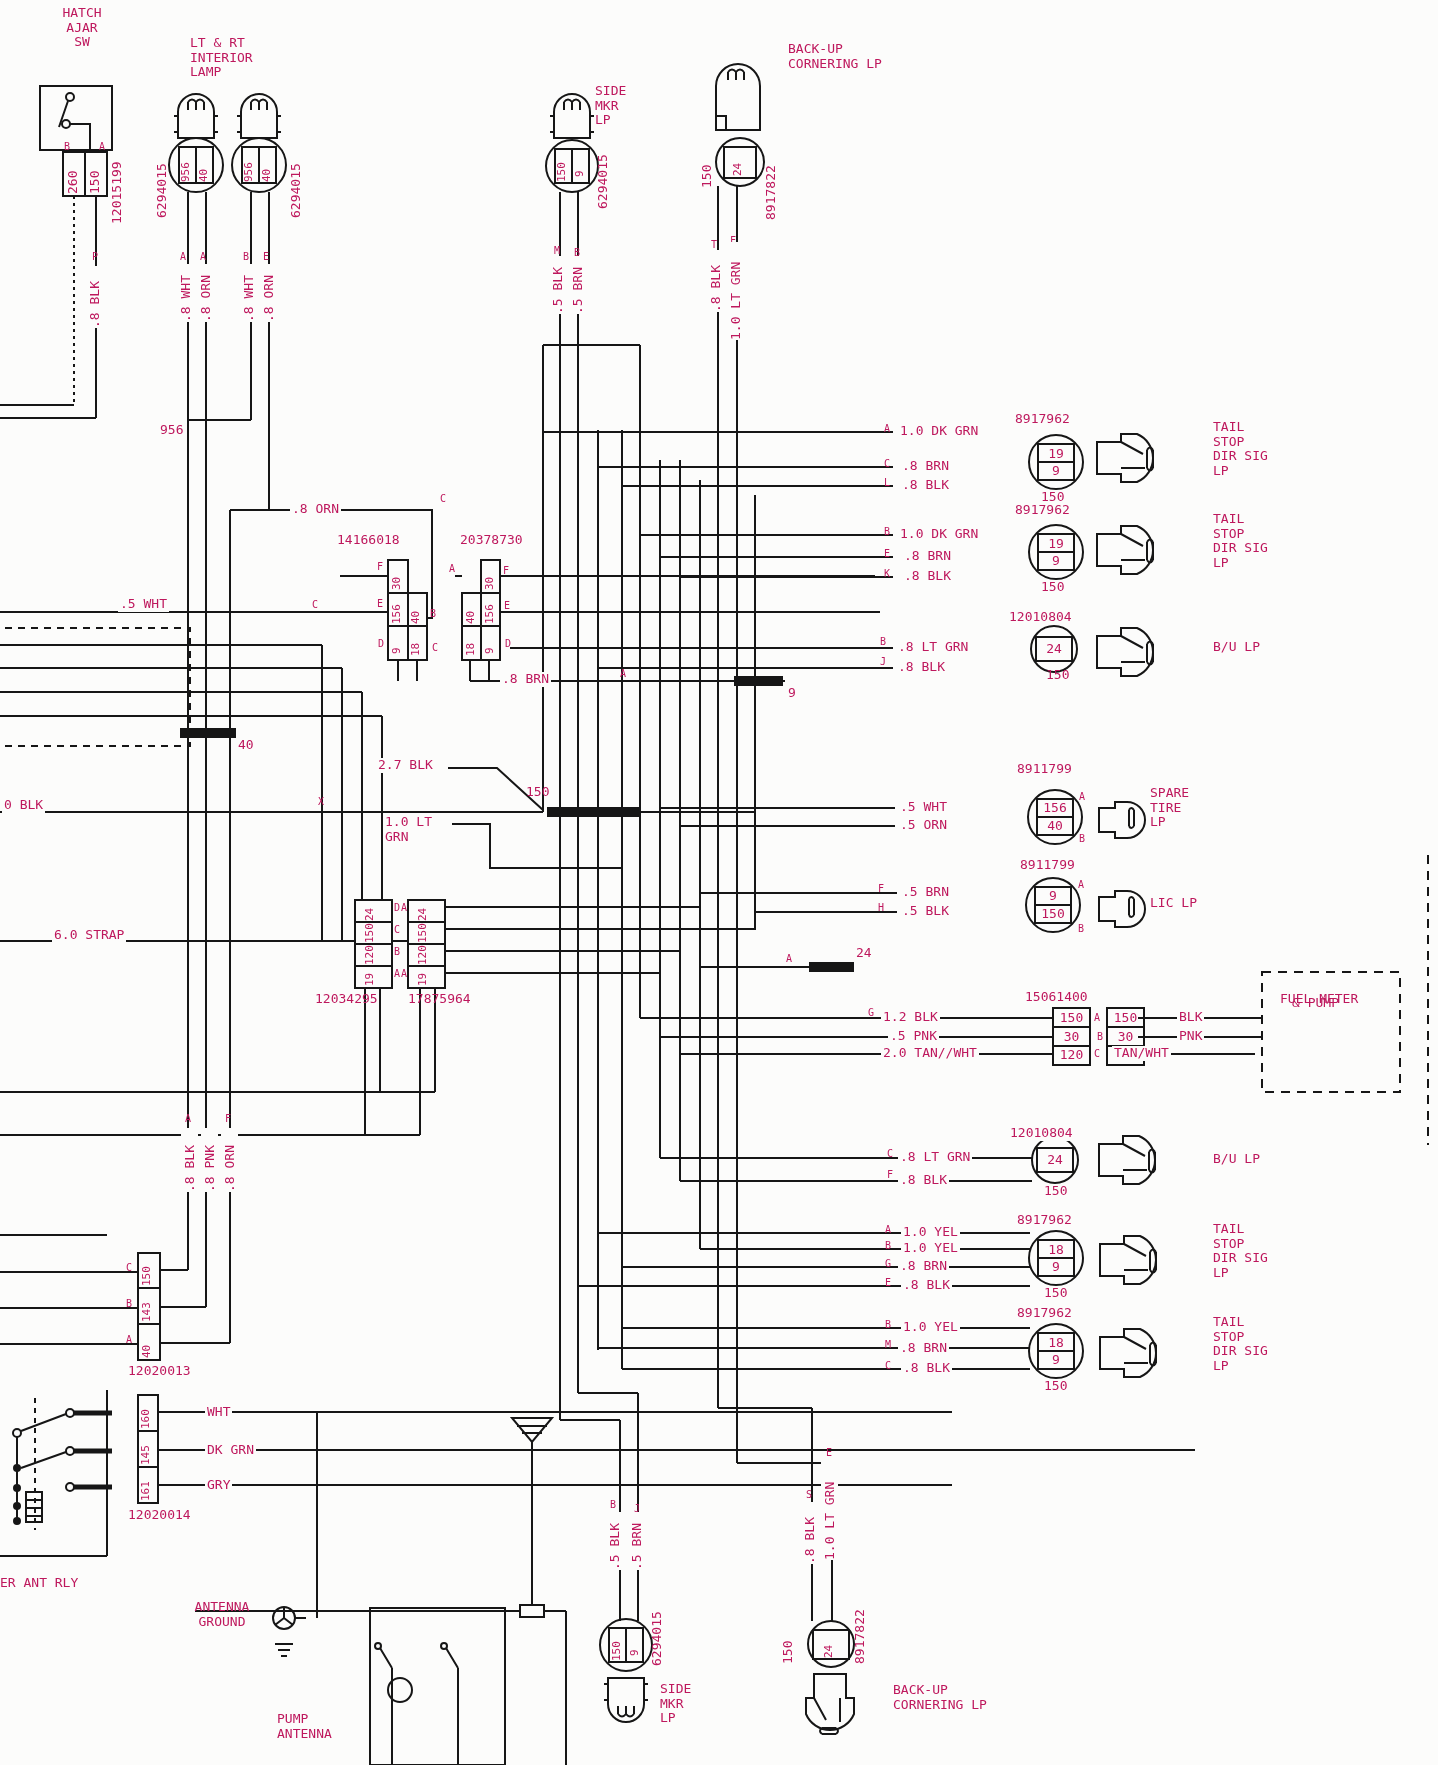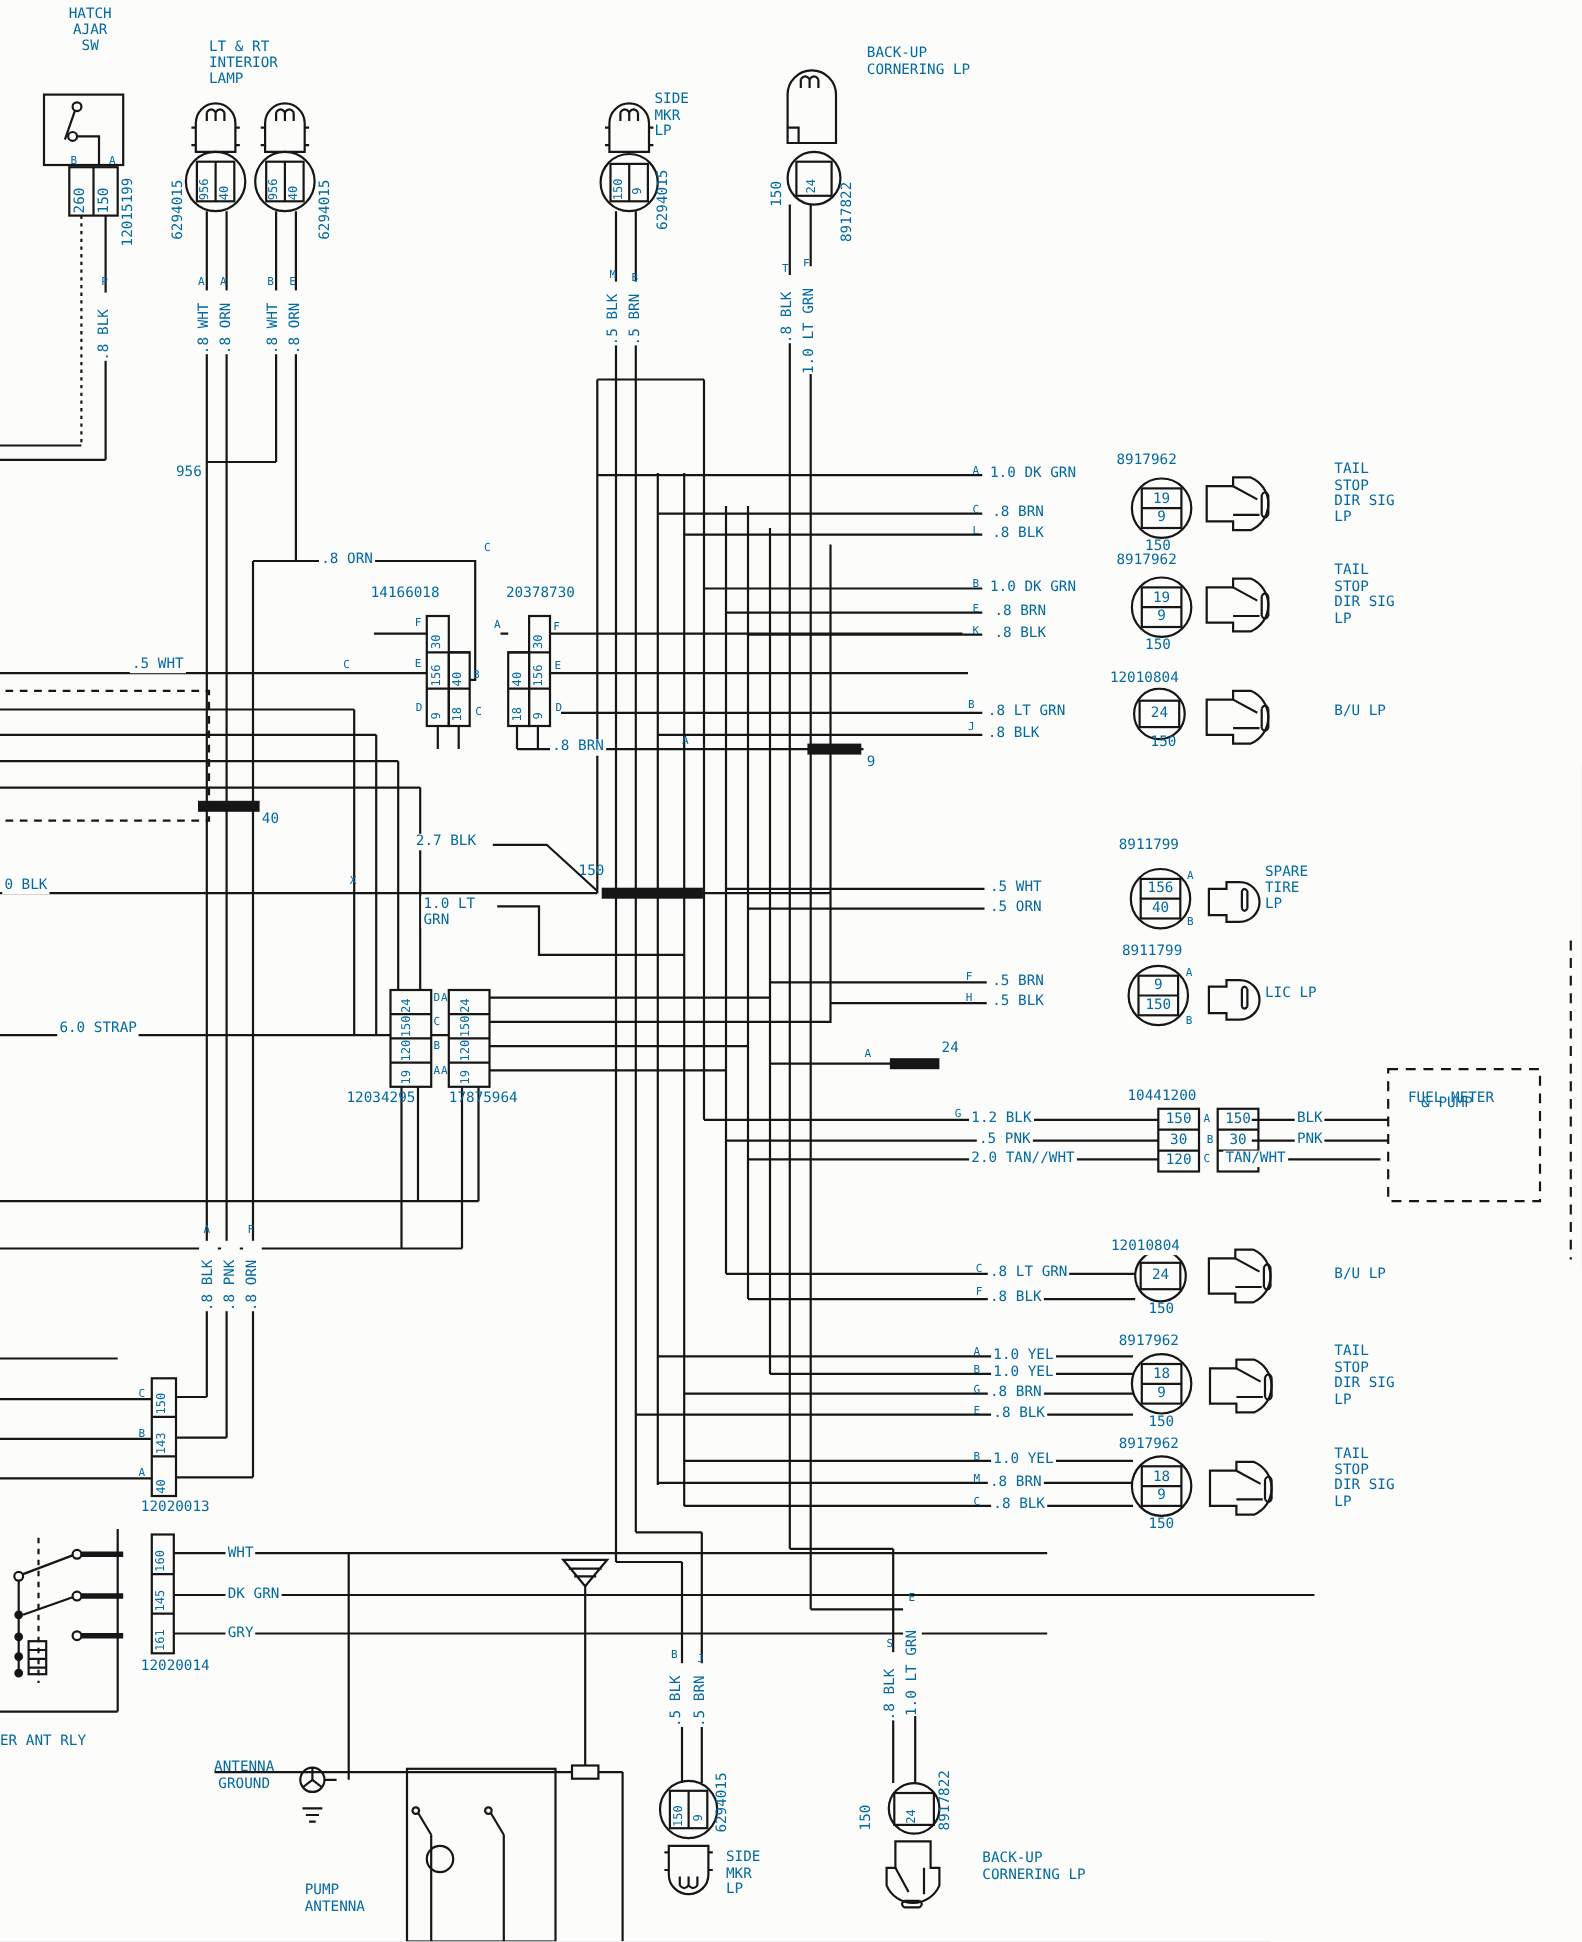--- a/index.html
+++ b/index.html
@@ -1,17 +1,17 @@
 <!DOCTYPE html>
 <html><head>
 <meta charset="utf-8">
 <style>
   html,body{margin:0;padding:0;background:#e8e8e8;}
   #stage{position:relative;width:1438px;height:1765px;background:#fcfcfb;overflow:hidden;
-         font-family:"DejaVu Sans Mono", monospace;color:#0369a1;}
+         font-family:"DejaVu Sans Mono", monospace;color:#be185d;}
   svg.wires{position:absolute;left:0;top:0;}
   .lbl{position:absolute;font-size:13px;line-height:1.12;white-space:pre-line;letter-spacing:0px;}
   .bg{background:#fcfcfb;padding:0 2px;}
   .pin{position:absolute;font-size:10px;line-height:1;}
   .vt{position:absolute;font-size:13px;line-height:1;writing-mode:vertical-rl;transform:rotate(180deg);white-space:nowrap;}
   .vts{font-size:11px;}
   .cellh{position:absolute;font-size:13px;line-height:1;text-align:center;}
   .ctr{text-align:center;}
 </style>
 </head>
@@ -345,21 +345,21 @@
 <div class="pin" style="left:878px;top:884px">F</div>
 <div class="lbl bg" style="left:900px;top:885px">.5 BRN</div>
 <div class="pin" style="left:878px;top:903px">H</div>
 <div class="lbl bg" style="left:900px;top:904px">.5 BLK</div>
 <div class="cellh" style="left:1035px;top:889px;width:36px">9</div>
 <div class="cellh" style="left:1035px;top:907px;width:36px">150</div>
 <div class="pin" style="left:1078px;top:880px">A</div>
 <div class="pin" style="left:1078px;top:924px">B</div>
 <div class="lbl" style="left:1150px;top:896px">LIC LP</div>
 
-<div class="lbl bg" style="left:1023px;top:990px">10441200</div>
+<div class="lbl bg" style="left:1023px;top:990px">15061400</div>
 <div class="pin" style="left:868px;top:1008px">G</div>
 <div class="lbl bg" style="left:881px;top:1010px">1.2 BLK</div>
 <div class="lbl bg" style="left:888px;top:1029px">.5 PNK</div>
 <div class="lbl bg" style="left:881px;top:1046px">2.0 TAN//WHT</div>
 <div class="cellh" style="left:1053px;top:1011px;width:37px">150</div>
 <div class="cellh" style="left:1053px;top:1030px;width:37px">30</div>
 <div class="cellh" style="left:1053px;top:1048px;width:37px">120</div>
 <div class="cellh" style="left:1107px;top:1011px;width:37px">150</div>
 <div class="cellh" style="left:1107px;top:1030px;width:37px">30</div>
 <div class="cellh" style="left:1107px;top:1048px;width:37px">120</div>

